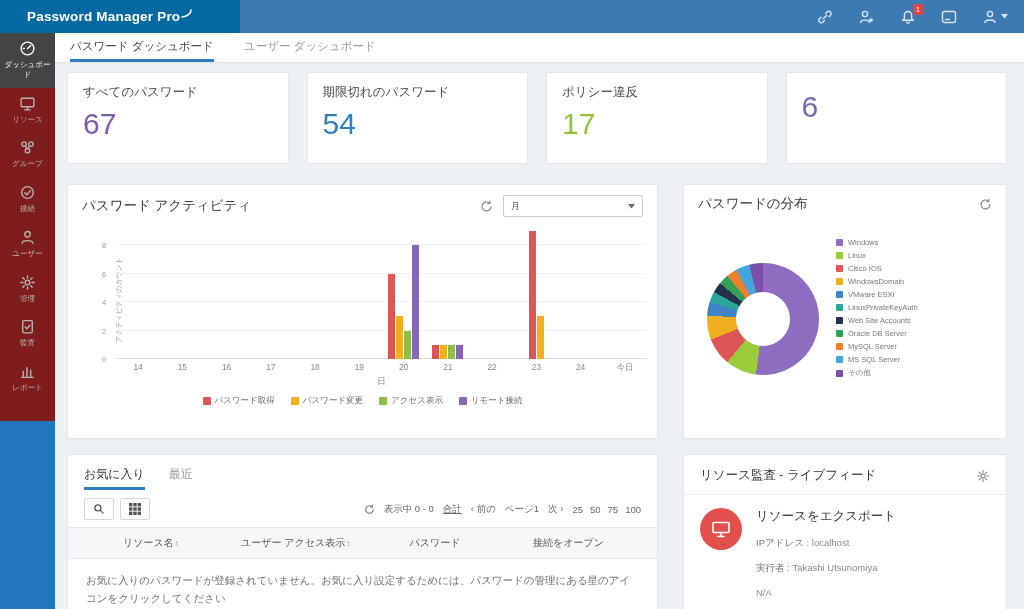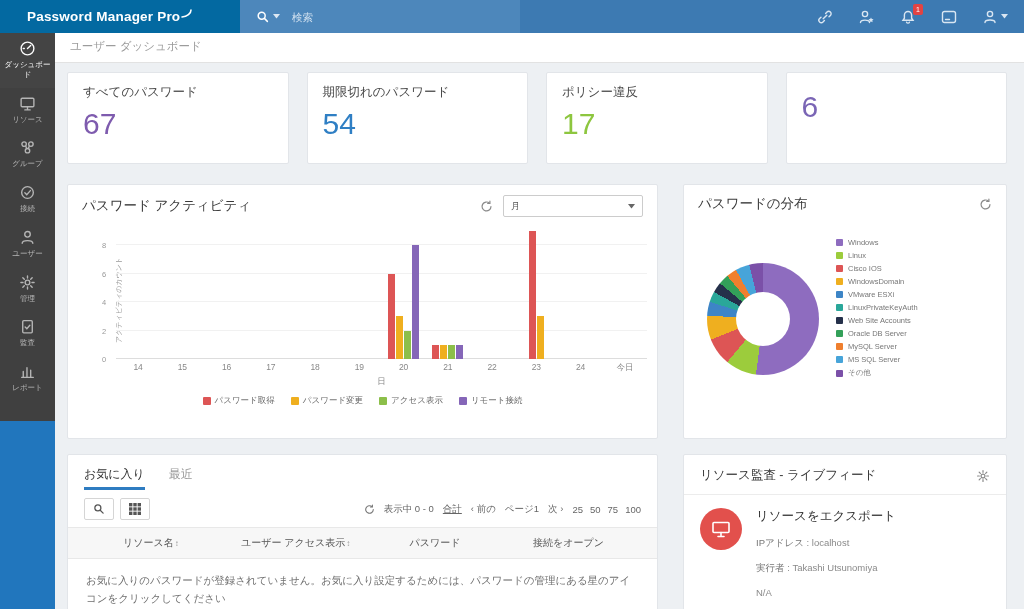--- a/index.html
+++ b/index.html
@@ -14,21 +14,21 @@
   .logo-swoosh { margin-left:1px; margin-top:-8px; }
   .search-area { width:280px; background:#4d87bb; display:flex; align-items:center; padding-left:16px; color:#dde9f4; }
   .search-cat { display:flex; align-items:center; gap:3px; cursor:pointer; }
   .search-input { background:transparent; border:0; outline:0; color:#eaf2fa; font-size:10.5px; margin-left:12px; width:150px; font-family:"Liberation Sans",sans-serif; }
   .search-input::placeholder { color:#d3e2f0; opacity:1; }
   .topbar-right { flex:1; display:flex; justify-content:flex-end; align-items:center; gap:25px; padding-right:16px; color:#d9e6f2; }
   .tb-icon { position:relative; cursor:pointer; display:flex; align-items:center; }
   .tb-badge { position:absolute; top:-5px; right:-7px; background:#e24343; color:#fff; font-size:7px; line-height:1; padding:2px 3px; border-radius:2px; }
 
   
-  .sidebar { position:absolute; left:0; top:33px; width:55px; height:576px; background:#404040; z-index:9; }
+  .sidebar { position:absolute; left:0; top:33px; width:55px; height:576px; background:#7f1d1d; z-index:9; }
   .side-item { padding:7px 2px 8px; text-align:center; color:#b5b5b5; font-size:7.5px; line-height:1.3; cursor:pointer; }
   .side-item .si-icon { display:block; margin:0 auto 3px; width:17px; height:17px; }
   .side-item.active { background:#444; color:#fdfdfd; }
   .sidebar-blue { position:absolute; left:0; bottom:0; width:55px; height:188px; background:#2176bd; }
 
   
   .main { position:absolute; left:55px; top:33px; width:969px; height:576px; }
   .tabbar { height:30px; background:#fff; border-bottom:1px solid #e2e2e2; display:flex; align-items:flex-end; padding-left:15px; gap:30px; }
   .tab { font-size:11.5px; color:#9a9a9a; padding-bottom:8px; cursor:pointer; white-space:nowrap; }
   .tab.active { color:#3c4653; border-bottom:3px solid #2e7cc1; padding-bottom:5px; }
@@ -105,32 +105,20 @@
 
 <div class="page">
 
   <div class="topbar">
     <div class="logo-area">
       <span class="logo-text">Password Manager Pro</span>
       <svg class="logo-swoosh" width="12" height="10" viewBox="0 0 12 10">
           <path d="M1 9 A10 7 0 0 0 10 2" fill="none" stroke="#fff" stroke-width="1.6" stroke-linecap="round"></path>
         </svg>
     </div>
-    <div class="search-area">
-      <span class="search-cat">
-        <svg width="14" height="14" viewBox="0 0 16 16">
-            <circle cx="6.5" cy="6.5" r="4" fill="none" stroke="#fff" stroke-width="1.7"></circle>
-            <path d="M9.6 9.6 L13 13" stroke="#fff" stroke-width="1.7" stroke-linecap="round"></path>
-          </svg>
-        <svg width="7" height="5" viewBox="0 0 7 5">
-            <path d="M0 0 L3.5 4.5 L7 0 Z" fill="#dce8f3"></path>
-          </svg>
-      </span>
-      <input class="search-input" type="text" placeholder="検索" style="">
-    </div>
     <div class="topbar-right">
       <span class="tb-icon">
         <svg width="16" height="16" viewBox="0 0 16 16" fill="none" stroke="currentColor" stroke-width="1.4" stroke-linecap="round">
             <path d="M6.2 9.8 L9.8 6.2"></path>
             <path d="M8.6 4.4 l1.4-1.4 a2.4 2.4 0 0 1 3.4 3.4 l-1.4 1.4"></path>
             <path d="M7.4 11.6 l-1.4 1.4 a2.4 2.4 0 0 1-3.4-3.4 l1.4-1.4"></path>
           </svg>
       </span>
       <span class="tb-icon">
         <svg width="17" height="16" viewBox="0 0 17 16" fill="none" stroke="currentColor" stroke-width="1.4">
@@ -199,20 +187,21 @@
           </svg><span>監査</span></div>
         <div class="side-item"><svg class="si-icon" width="17" height="17" viewBox="0 0 16 16" fill="none" stroke="currentColor" stroke-width="1.3">
             <path d="M4 13 V8 M7.5 13 V4.5 M11 13 V6.8 M2.5 13.5 h11" stroke-linecap="round"></path>
           </svg><span>レポート</span></div>
       </div>
     <div class="sidebar-blue"></div>
   </div>
 
   <div class="main">
     <div class="tabbar" id="tabbar">
+        <div class="tab active">パスワード ダッシュボード</div>
         <div class="tab">ユーザー ダッシュボード</div>
       </div>
 
     <div class="content">
 
       <div class="stats-row" id="stats-row">
           <div class="stat-card">
             <div class="stat-label">すべてのパスワード</div>
             <div class="stat-value" style="color: rgb(126, 91, 174);">67</div>
           </div>

